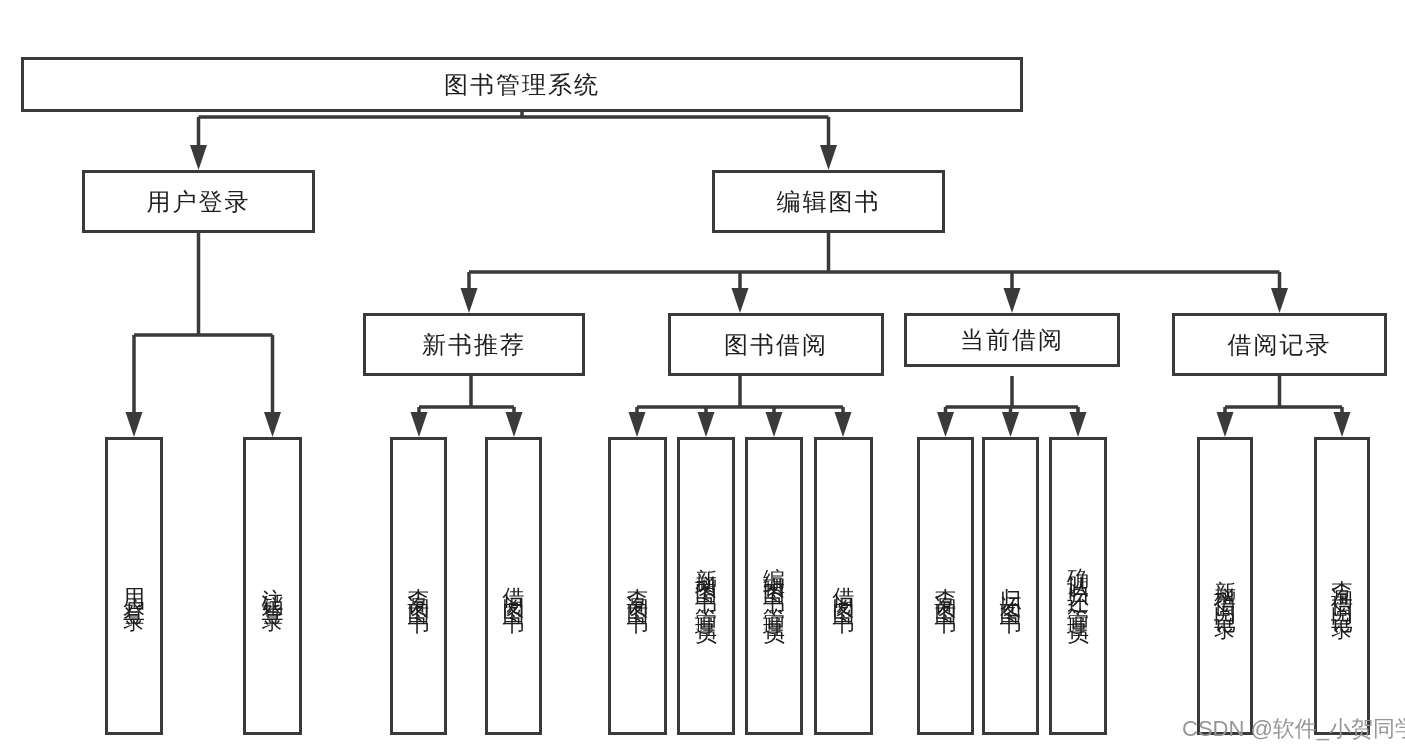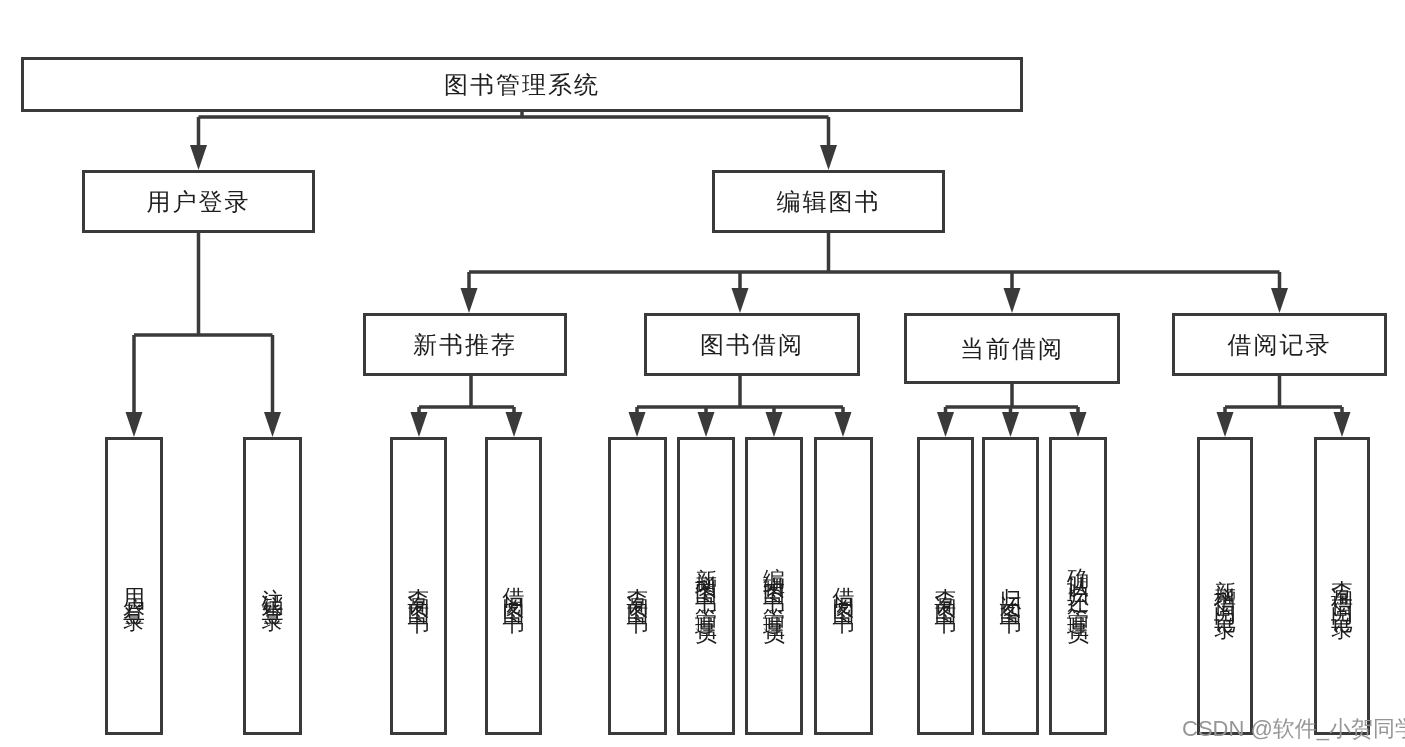--- a/index.html
+++ b/index.html
@@ -20,23 +20,23 @@
   .hnode{font-size:24px;letter-spacing:2px;white-space:nowrap;}
   .vnode{top:437px;height:298px;}
   .vnode .vlabel{
     writing-mode:vertical-rl;text-orientation:mixed;
     font-size:22px;letter-spacing:8px;line-height:1;
   }
   
   .g-root    {left:21px;  top:13px; width:1002px;height:55px;margin-top:44px;}
   .g-userlog {left:82px;  top:170px;width:233px; height:63px;}
   .g-bookmgmt{left:712px; top:170px;width:233px; height:63px;}
-  .g-newbook {left:363px; top:313px;width:204px; height:63px;}
-  .g-borrow  {left:644px; top:313px;width:216px; height:63px;}
-  .g-current {left:904px; top:313px;width:216px; height:71px;}
+  .g-newbook {left:363px; top:313px;width:222px; height:63px;}
+  .g-borrow  {left:668px; top:313px;width:216px; height:63px;}
+  .g-current {left:904px; top:313px;width:216px; height:54px;}
   .g-records {left:1172px;top:313px;width:215px; height:63px;}
   .g-l1 {left:105px; width:58px;}
   .g-l2 {left:243px; width:59px;}
   .g-l3 {left:390px; width:57px;}
   .g-l4 {left:485px; width:57px;}
   .g-l5 {left:608px; width:59px;}
   .g-l6 {left:677px; width:58px;}
   .g-l7 {left:745px; width:58px;}
   .g-l8 {left:814px; width:59px;}
   .g-l9 {left:917px; width:57px;}

